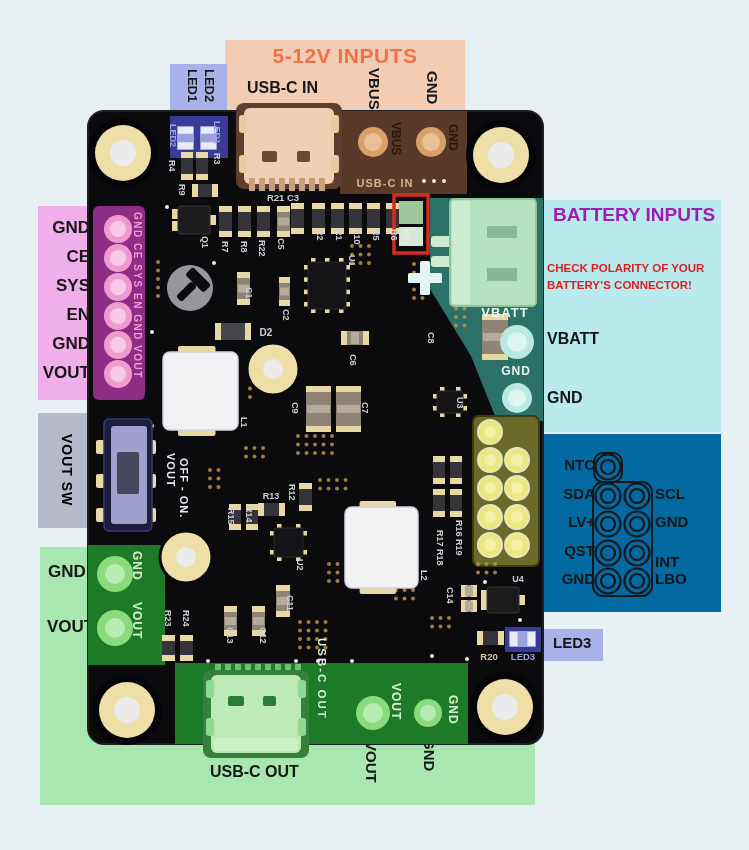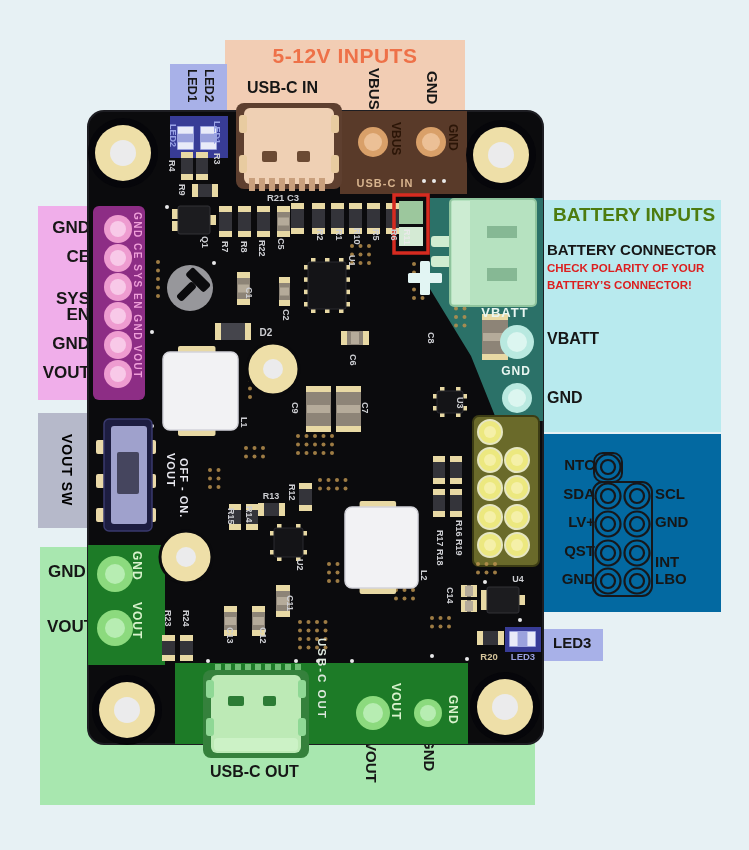--- a/index.html
+++ b/index.html
@@ -24,21 +24,21 @@
   #gray-rect{left:38px;top:413px;width:57px;height:115px;background:#b6b9ca;display:flex;align-items:center;justify-content:center;}
   #voutsw-v{font-size:14px;letter-spacing:1px;font-weight:bold;}
   #green-rect{left:40px;top:547px;width:495px;height:258px;background:#a8e7af;}
   #gnd-out{left:8px;top:16px;font-size:17px;}
   #vout-out{left:7px;top:71px;font-size:17px;}
   #t5v{left:8px;top:228px;font-size:21px;color:#2e9447;letter-spacing:.5px;}
   #usbcout-lab{left:170px;top:216px;font-size:16px;}
   #voutb-v{left:322px;top:194px;font-size:15px;}
   #gndb-v{left:380px;top:191px;font-size:15px;}
   #cyan-rect{left:543px;top:200px;width:178px;height:232px;background:#b8eaee;}
-  #tbat{left:10px;top:5px;width:160px;text-align:right;font-size:19px;color:#4d7c0f;}
+  #tbat{left:10px;top:5px;width:160px;text-align:right;font-size:19px;color:#a21caf;}
   #tconn{left:4px;top:42px;font-size:15px;}
   .warn{left:4px;font-size:11.5px;color:#dc1f1f;}
   #w1{top:62px;} #w2{top:79px;}
   #vbatt-lab{left:4px;top:130px;font-size:16px;}
   #gndbat-lab{left:4px;top:189px;font-size:16px;}
   #yellow-rect{left:543px;top:434px;width:178px;height:178px;background:#0369a1;}
   .ioL{left:0;width:52px;text-align:right;font-size:15px;}
   .ioR{left:112px;font-size:15px;}
   #led3-rect{left:543px;top:629px;width:60px;height:32px;background:#a8b1e8;}
   #led3-lab{left:10px;top:6px;font-size:15px;}
@@ -55,42 +55,41 @@
   <div class="lab v z1" id="gndtop-v">GND</div>
 
   <div class="co z1" id="led12-rect"></div>
   <div class="lab v z1" id="led1-v">LED1</div>
   <div class="lab v z1" id="led2-v">LED2</div>
 
   <div class="co z1" id="pink-rect">
     <div id="left-header-labels" style="position:relative;width:100%;height:100%;">
         <div class="lab pinL" style="top: 13px;">GND</div>
         <div class="lab pinL" style="top: 42px;">CE</div>
-        <div class="lab pinL" style="top: 71px; margin-top: 13px;">SYS</div>
+        <div class="lab pinL" style="top: 71px;">SYS</div>
         <div class="lab pinL" style="top: 100px; margin-left: 40px;">EN</div>
         <div class="lab pinL" style="top: 129px;">GND</div>
         <div class="lab pinL" style="top: 158px;">VOUT</div>
       </div>
   </div>
 
   <div class="co z1" id="gray-rect">
     <span class="v" id="voutsw-v">VOUT SW</span>
   </div>
 
   <div class="co z1" id="green-rect">
     <div class="lab" id="gnd-out">GND</div>
     <div class="lab" id="vout-out">VOUT</div>
     <div class="lab" id="usbcout-lab">USB-C OUT</div>
     <div class="lab v" id="voutb-v">VOUT</div>
     <div class="lab v" id="gndb-v">GND</div>
   </div>
 
   <div class="co z1" id="cyan-rect">
     <div class="lab" id="tbat">BATTERY INPUTS</div>
-    <div class="lab" id="tconn">BATTERY CONNECTOR</div>
     <div class="lab warn" id="w1">CHECK POLARITY OF YOUR</div>
     <div class="lab warn" id="w2">BATTERY’S CONNECTOR!</div>
     <div class="lab" id="vbatt-lab">VBATT</div>
     <div class="lab" id="gndbat-lab">GND</div>
   </div>
 
   <div class="co z1" id="yellow-rect">
     <div id="io-labels" style="position:relative;width:100%;height:100%;">
         <div class="lab ioL" style="top: 23px;">NTC</div>
         <div class="lab ioL" style="top: 52px;">SDA</div>

